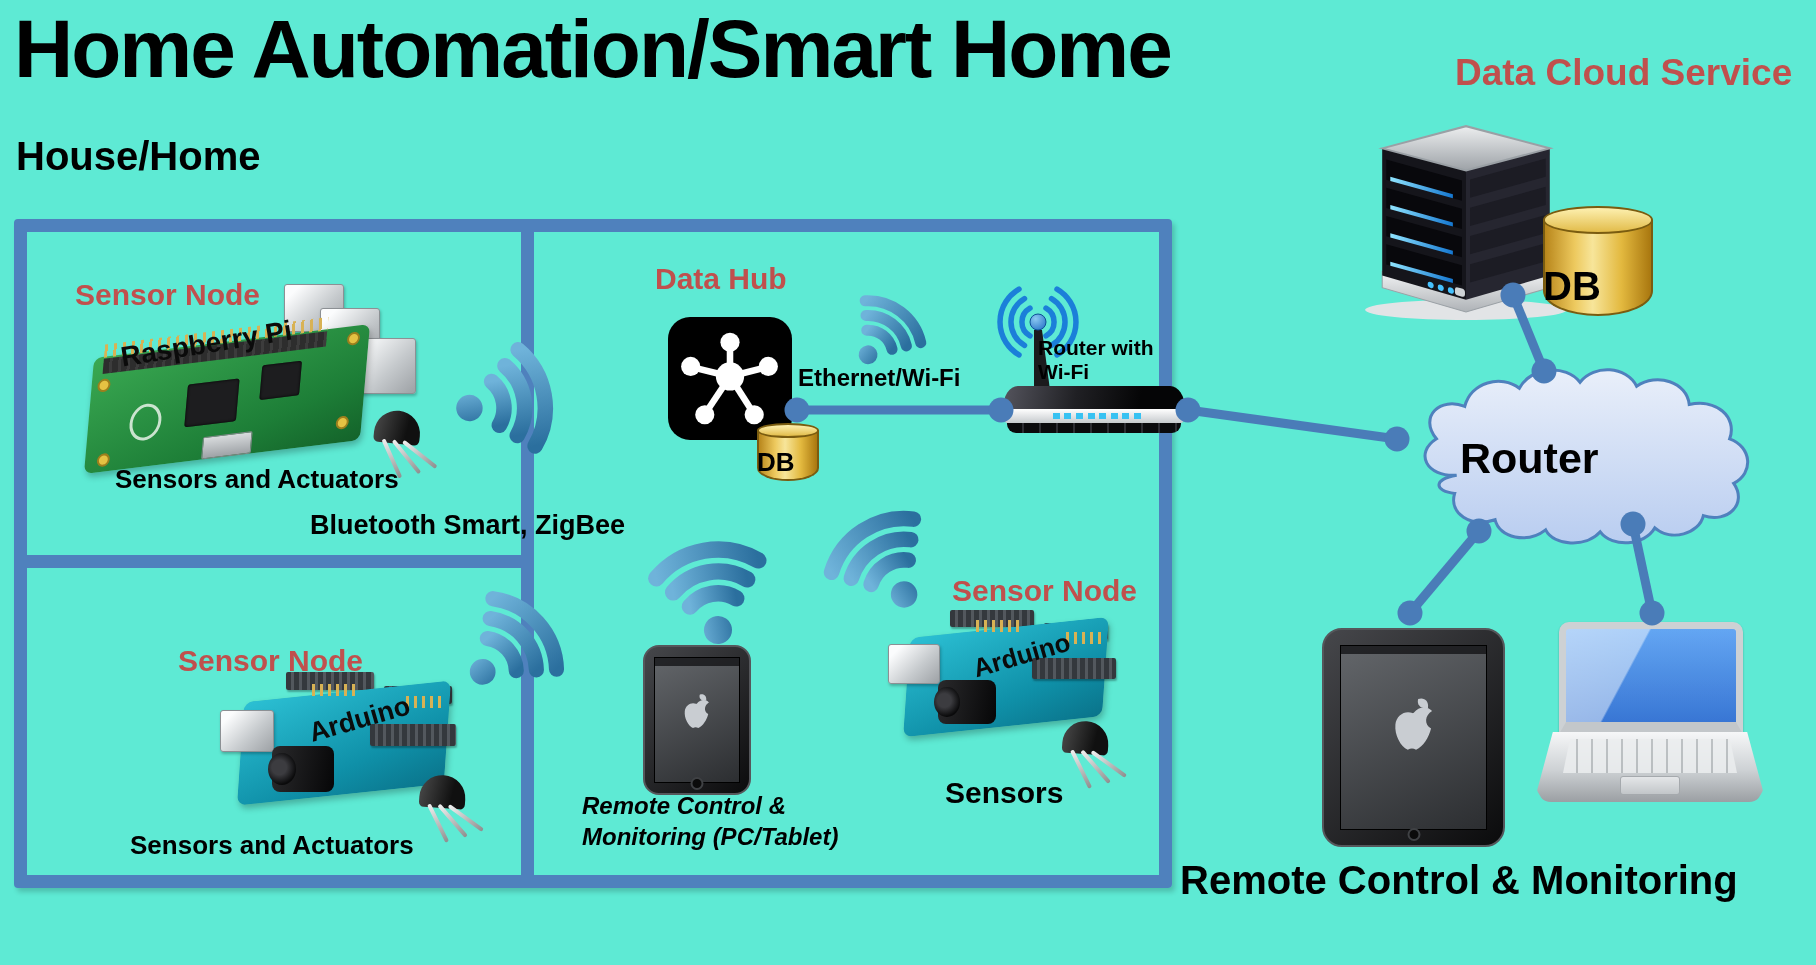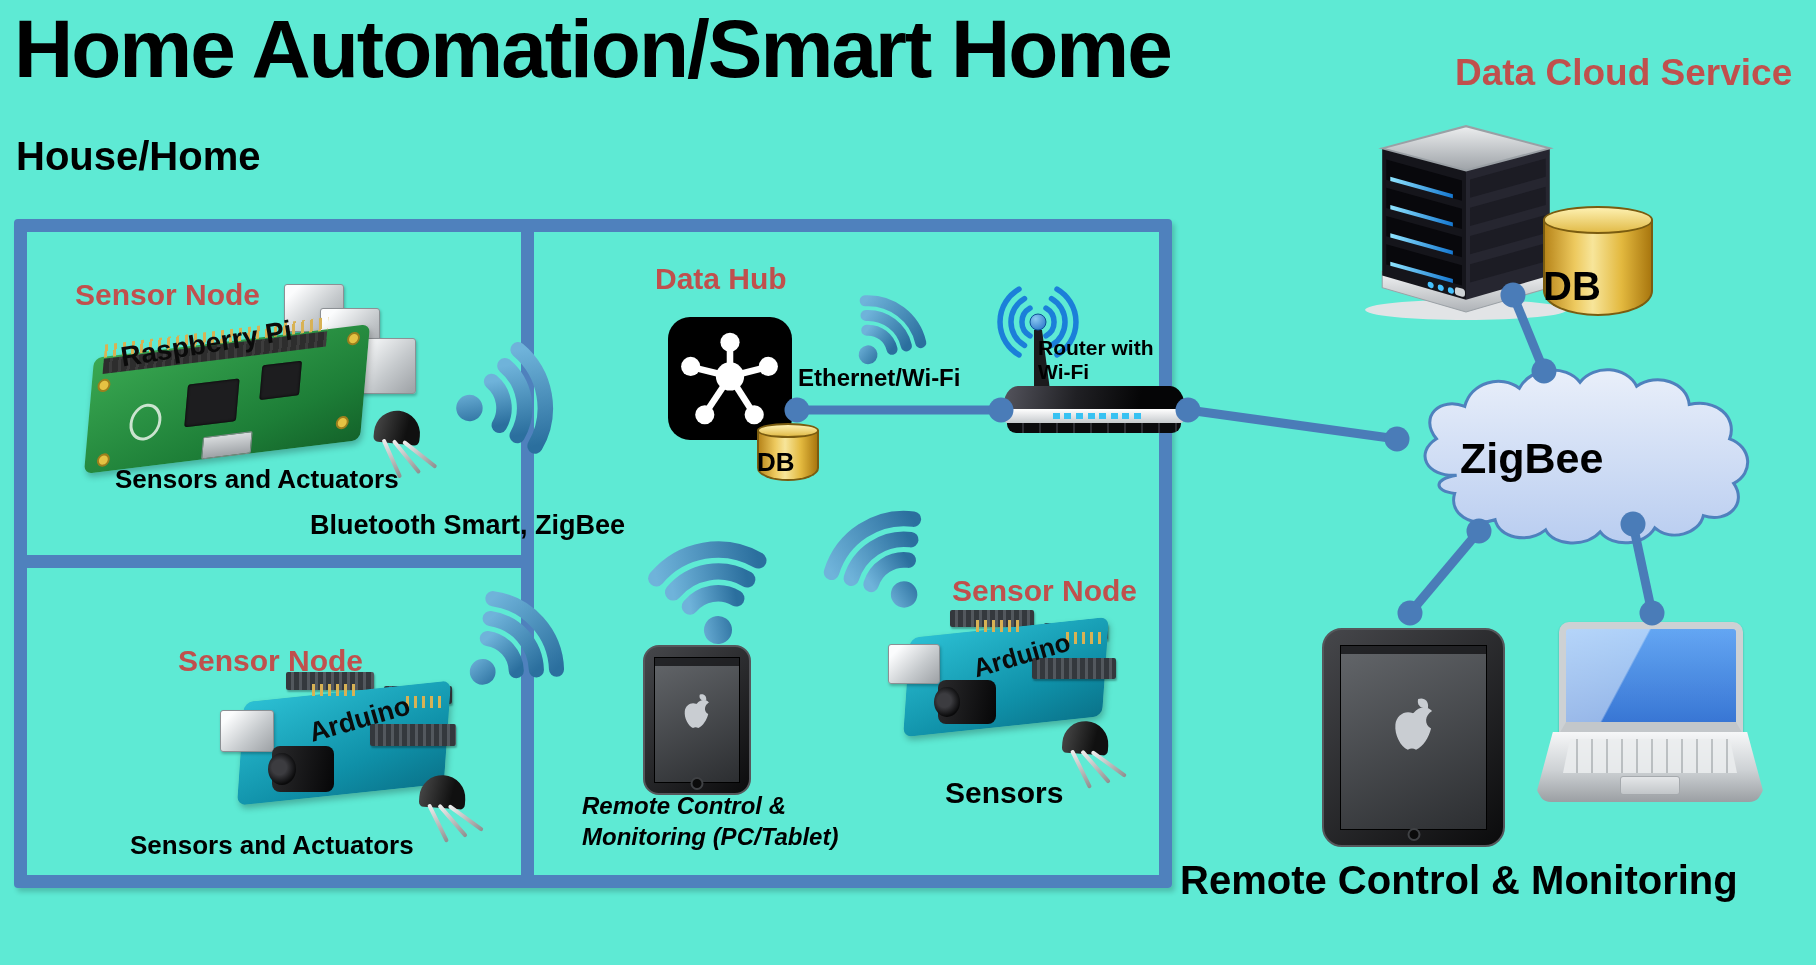--- a/index.html
+++ b/index.html
@@ -332,21 +332,21 @@
   <div class="db" style="left:1543px;top:206px;width:110px;height:110px;">
     <div class="body"></div>
       <div class="top"></div>
     <div class="lbl" style="font-size:40px;">DB</div>
   </div>
 
 
   <svg class="cloudsvg" width="364" height="206" viewBox="0 0 360 200">
     <path d="M60 120 C30 122 18 98 40 84 C22 62 44 42 68 52 C74 28 104 20 122 34 C134 12 168 10 182 28 C196 10 228 12 238 32 C258 18 288 28 290 50 C316 44 338 62 330 84 C352 92 354 118 334 128 C348 148 328 168 304 160 C300 178 272 186 256 172 C246 190 214 192 202 176 C188 192 156 190 148 174 C130 188 102 182 98 164 C74 172 52 158 58 138 C38 136 36 124 60 120 Z" fill="url(#cloudG)" stroke="#4f81bd" stroke-width="3"></path>
   </svg>
-  <div class="txt ctr" style="left:1460px;top:434px;width:220px;font-size:43px;z-index:9;">ZigBee</div>
+  <div class="txt ctr" style="left:1460px;top:434px;width:220px;font-size:43px;z-index:9;">Router</div>
 
   <div class="ipad" style="left:1322px;top:628px;width:183px;height:219px;border-radius:20px;">
     <div class="scr">
       <svg class="apl" width="52" height="62" viewBox="0 0 100 120">
           <use href="#apple-sym"></use>
         </svg>
     </div>
     <div class="home"></div>
   </div>
   <div class="laptop">

